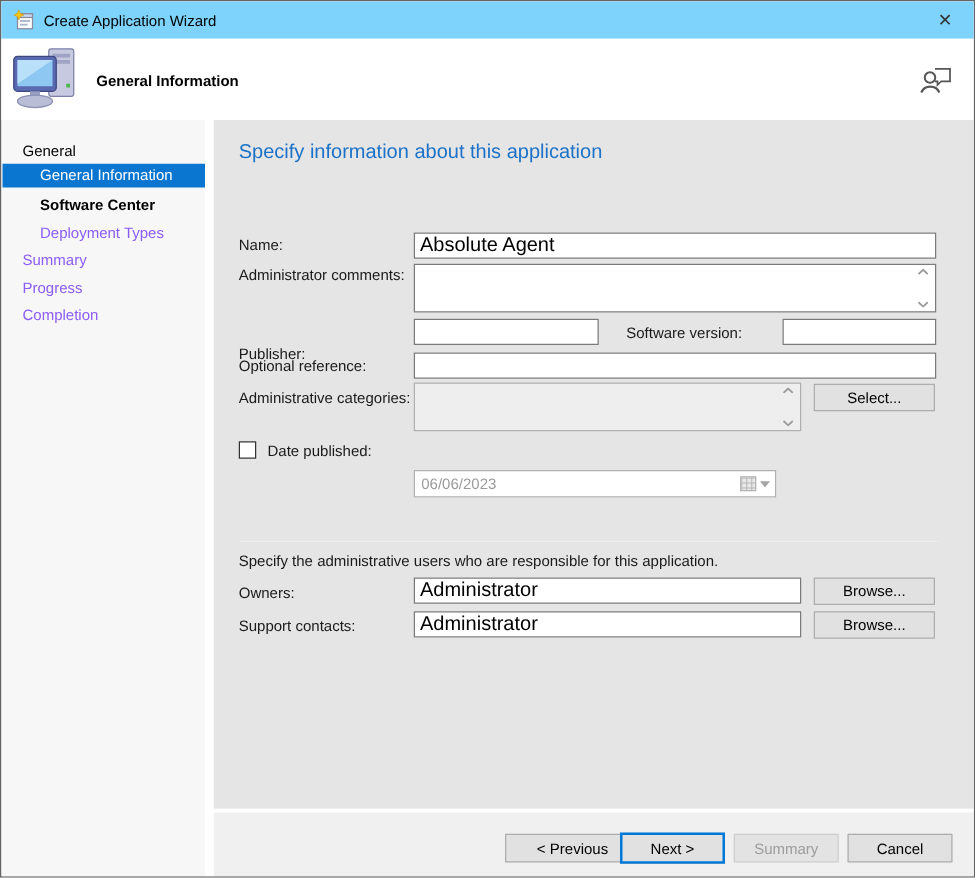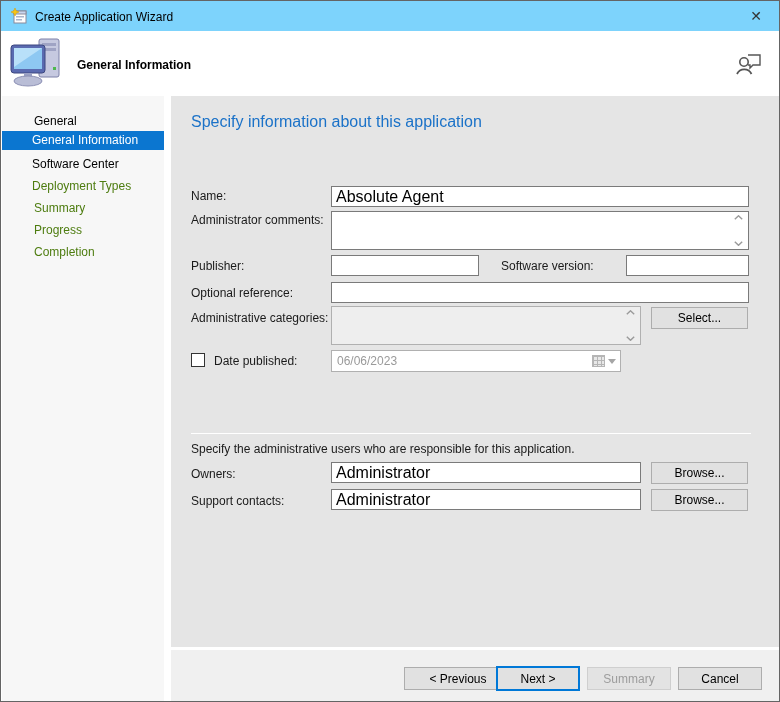--- a/index.html
+++ b/index.html
@@ -22,25 +22,25 @@
   .header .htitle { position:absolute; left:76px; top:27px; font-size:12px; font-weight:bold; color:#000; }
   .feedback { position:absolute; right:16px; top:18px; }
   
   .sidebar { position:absolute; left:1px; top:95px; width:162px; height:606px; background:#f7f7f7; }
   .vgap { position:absolute; left:163px; top:95px; width:7px; height:606px; background:#fff; }
   .main { position:absolute; left:170px; top:95px; width:609px; height:551px; background:#e5e5e5; }
   .hgap { position:absolute; left:170px; top:646px; width:609px; height:3px; background:#fff; }
   .footer { position:absolute; left:170px; top:649px; width:609px; height:52px; background:#f0f0f0; }
   
   .nav-item { position:absolute; left:0; width:162px; height:19px; line-height:19px; font-size:12px; }
-  .nav-item .lbl { padding-left:32px; display:block; }
+  .nav-item .lbl { padding-left:16px; display:block; }
   .nav-item.indent .lbl { padding-left:30px; }
   .nav-item.selected { background:#0b76d0; color:#fff; }
   .nav-item.enabled { color:#000; }
-  .nav-item.disabled { color:#4d7c0f; }
+  .nav-item.disabled { color:#8b5cf6; }
   
   .heading { position:absolute; left:20px; top:17px; font-size:16px; color:#1b72c8; }
   .flabel { position:absolute; color:#1a1a1a; font-size:12px; }
   .tin {
     position:absolute; height:21px; border:1px solid #7a7a7a; background:#fff;
     font-family:"Liberation Sans", sans-serif; font-size:16px; color:#000; padding:0 4px;
   }
   .tarea { position:absolute; border:1px solid #7a7a7a; background:#fff; }
   .tarea.disabled { background:#eeeeee; border-color:#b0b0b0; }
   .scrollers { position:absolute; right:3px; top:3px; bottom:3px; width:14px;
@@ -49,21 +49,21 @@
   .chev polyline { fill:none; stroke:#9a9a9a; stroke-width:1.4; }
   .btn {
     position:absolute; height:23px; background:#e1e1e1; border:1px solid #adadad;
     font-family:"Liberation Sans", sans-serif; font-size:12px; color:#000; text-align:center;
   }
   .btn.small { height:22px; }
   .btn.default-btn { border:2px solid #0078d7; }
   .btn.disabled { color:#9d9d9d; border-color:#cfcfcf; background:#e3e3e3; }
   .checkbox { position:absolute; width:14px; height:14px; background:#fff; border:1px solid #333; }
   .datefield { position:absolute; height:22px; background:#fff; border:1px solid #b0b0b0;
-    color:#9a9a9a; font-size:12px; line-height:20px; padding-left:5px; }
+    color:#9a9a9a; font-size:12px; line-height:20px; padding-left:5px;margin-top:26px; }
   .date-icons { position:absolute; right:4px; top:4px; display:flex; align-items:center; gap:3px; }
   .cal-ic { width:13px; height:12px; border:1px solid #b5b5b5; background:#e8e8e8;
     background-image:linear-gradient(#b5b5b5 1px, transparent 1px),
       linear-gradient(90deg,#b5b5b5 1px, transparent 1px);
     background-size:4px 4px; }
   .drop-arrow { width:0; height:0; border-left:4px solid transparent; border-right:4px solid transparent;
     border-top:5px solid #a5a5a5; }
   .sep { position:absolute; height:1px; background:#a8a8a8; border-bottom:1px solid #fff; }
   .note { position:absolute; font-size:12px; color:#1a1a1a; }
 </style>
@@ -104,21 +104,21 @@
   </svg>
 </div>
 
 <div class="sidebar">
   <div class="nav-item enabled" style="top:16px;">
     <span class="lbl">General</span>
   </div>
   <div class="nav-item indent selected" style="top:35px;">
     <span class="lbl">General Information</span>
   </div>
-  <div class="nav-item indent enabled" style="top:59px;">
+  <div class="nav-item indent enabled" style="top:59px;font-weight:bold;">
     <span class="lbl">Software Center</span>
   </div>
   <div class="nav-item indent disabled" style="top:81px;">
     <span class="lbl">Deployment Types</span>
   </div>
   <div class="nav-item disabled" style="top:103px;">
     <span class="lbl">Summary</span>
   </div>
   <div class="nav-item disabled" style="top:125px;">
     <span class="lbl">Progress</span>
@@ -141,21 +141,21 @@
     <div class="scrollers">
       <svg class="chev" viewBox="0 0 9 5">
           <polyline points="0.8,4.3 4.5,0.8 8.2,4.3"></polyline>
         </svg>
       <svg class="chev" viewBox="0 0 9 5">
           <polyline points="0.8,0.8 4.5,4.3 8.2,0.8"></polyline>
         </svg>
     </div>
   </div>
 
-  <span class="flabel" style="left:20px; top:163px;">Publisher:</span>
+  <span class="flabel" style="left:20px; top:180px;">Publisher:</span>
   <input class="tin" style="left: 160px; top: 159px; width: 148px;" type="text" value="">
   <span class="flabel" style="left:330px; top:163px;">Software version:</span>
   <input class="tin" style="left: 455px; top: 159px; width: 123px;" type="text" value="">
 
   <span class="flabel" style="left:20px; top:190px;">Optional reference:</span>
   <input class="tin" style="left: 160px; top: 186px; width: 418px;" type="text" value="">
 
   <span class="flabel" style="left:20px; top:215px;">Administrative categories:</span>
   <div class="tarea disabled" style="left:160px; top:210px; width:310px; height:39px;">
     <span></span>

